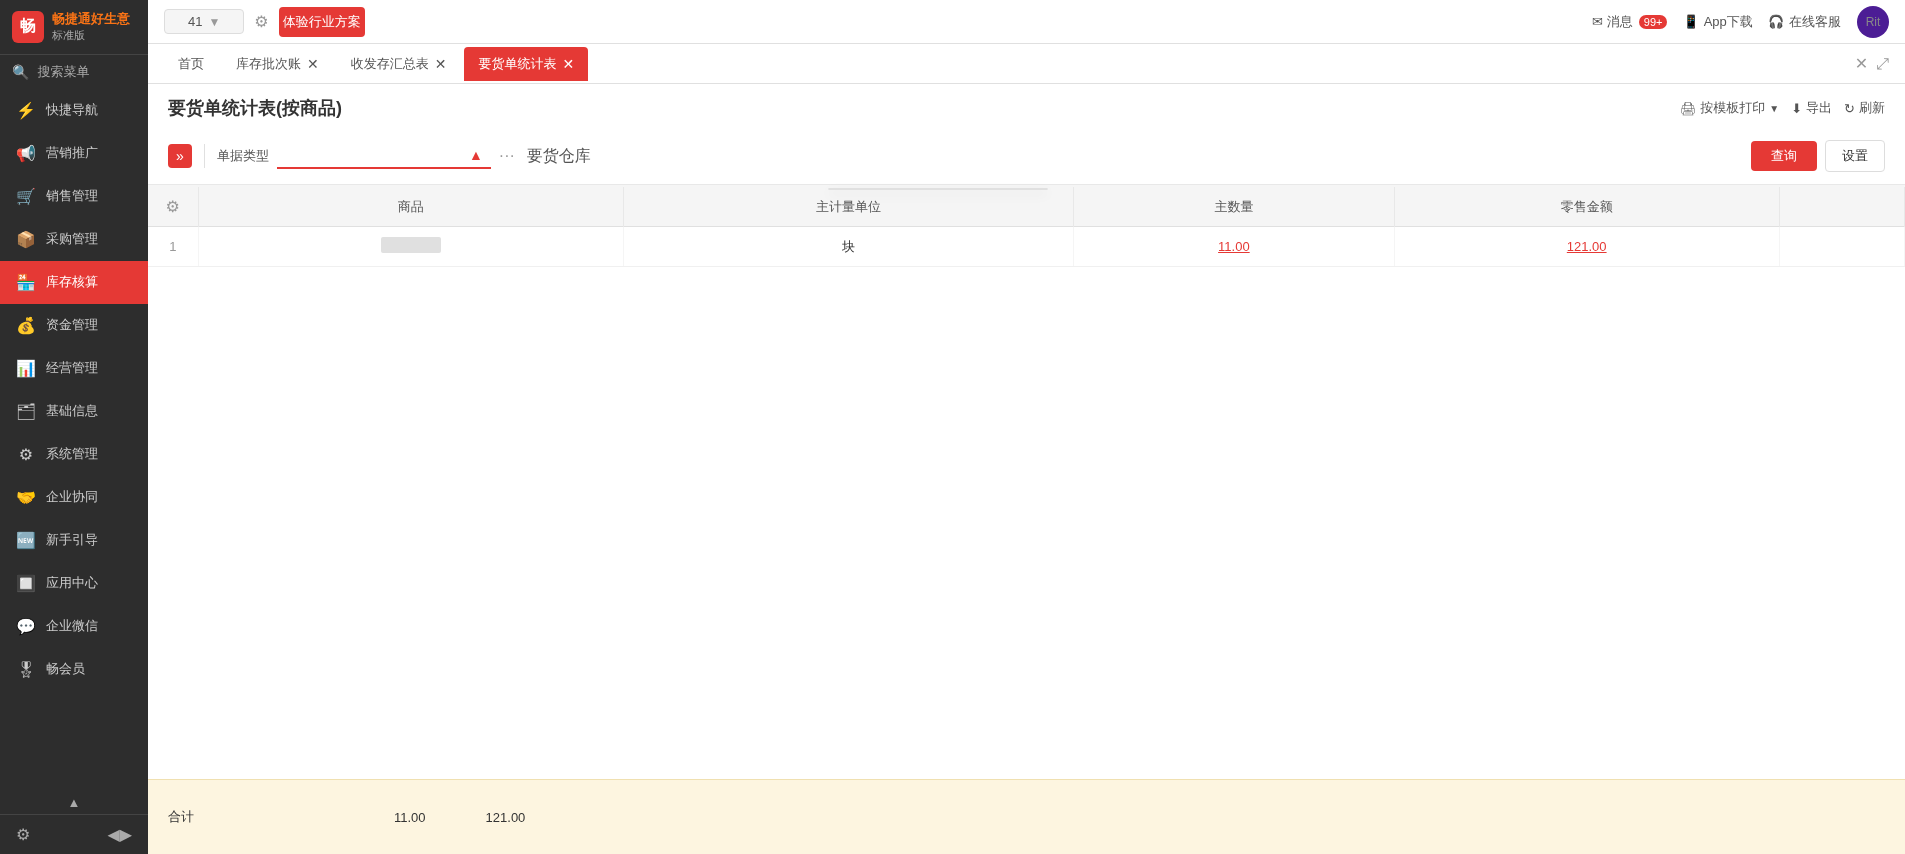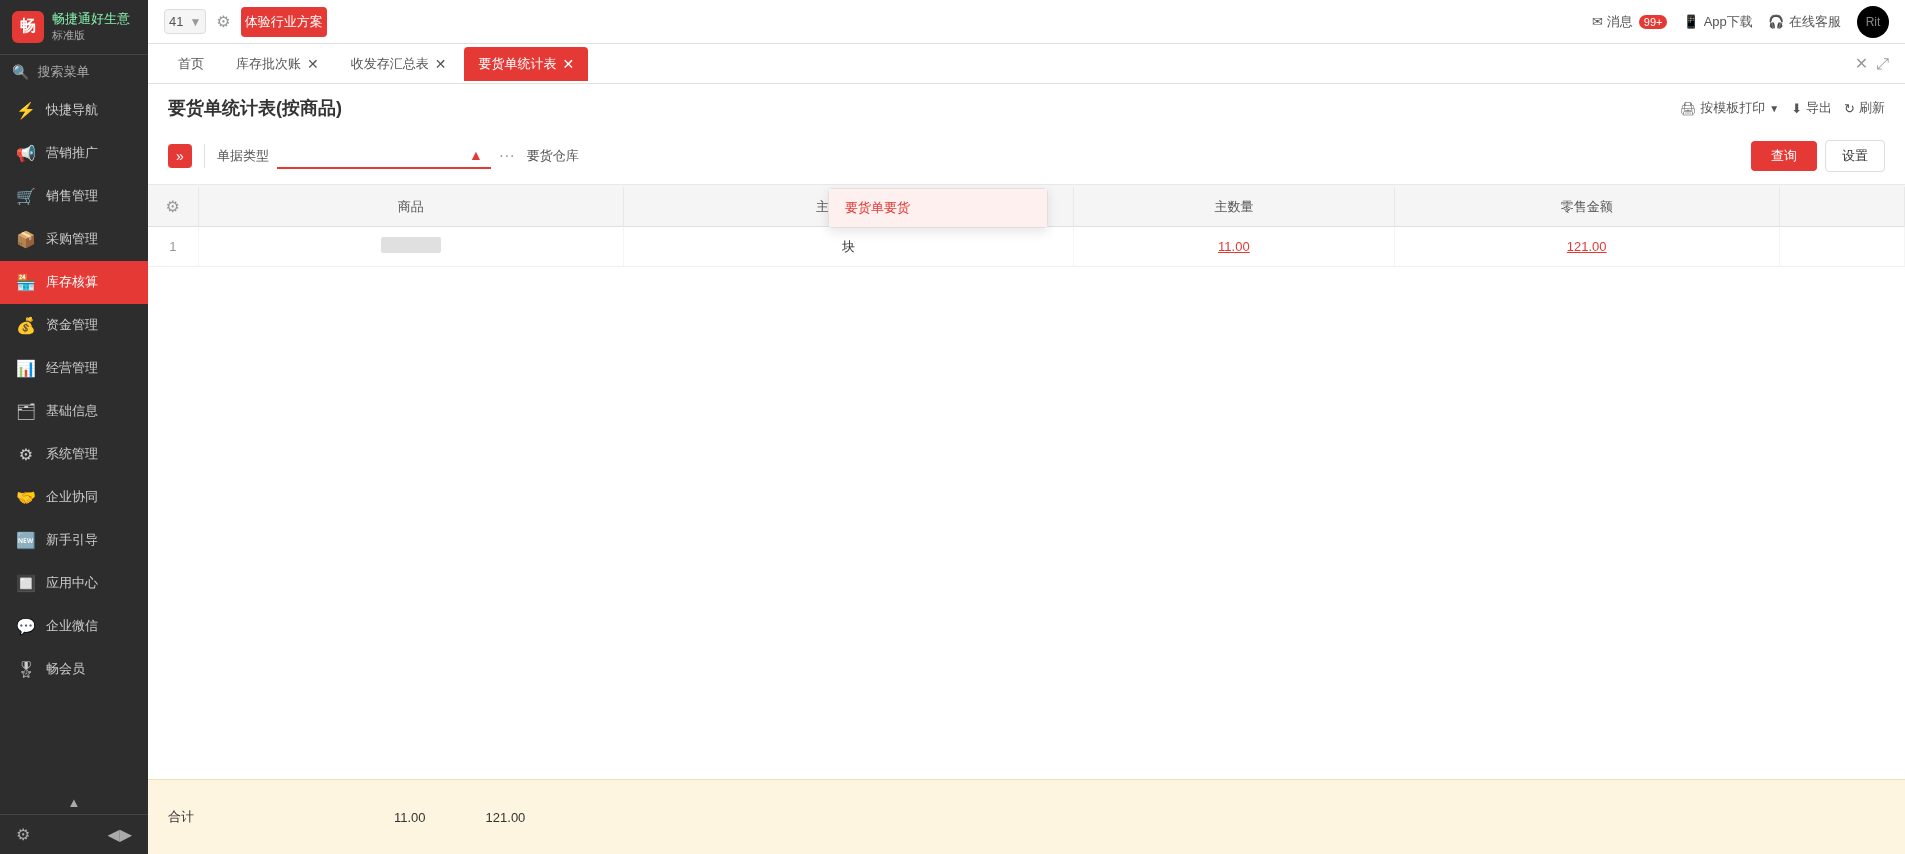--- a/index.html
+++ b/index.html
@@ -30,21 +30,21 @@
       display: flex;
       align-items: center;
       justify-content: center;
       color: white;
       font-weight: bold;
       font-size: 16px;
       margin-right: 8px;
       flex-shrink: 0;
     }
     .sidebar-logo-text { font-size: 12px; line-height: 1.4; }
-    .sidebar-logo-text .main { font-size: 13px; font-weight: normal; color: #86efac; }
+    .sidebar-logo-text .main { font-size: 13px; font-weight: bold; color: #f97316; }
     .sidebar-logo-text .sub { color: #aaa; font-size: 11px; }
 
     .sidebar-search {
       display: flex;
       align-items: center;
       padding: 8px 12px;
       color: #aaa;
       cursor: pointer;
       font-size: 13px;
     }
@@ -105,21 +105,21 @@
       gap: 10px;
       flex: 1;
     }
     .topbar-workspace {
       display: flex;
       align-items: center;
       gap: 6px;
       background: #f5f5f5;
       border: 1px solid #ddd;
       border-radius: 4px;
-      padding: 4px 4px;
+      padding: 4px 23px;
       font-size: 13px;
       color: #555;
       cursor: pointer;
     }
     .topbar-workspace .chevron { color: #999; font-size: 12px; }
     .topbar-gear { color: #999; cursor: pointer; font-size: 16px; }
     .topbar-trial-btn {
       background: #e53935;
       color: white;
       border: none;
@@ -146,21 +146,21 @@
       color: white;
       border-radius: 10px;
       padding: 1px 5px;
       font-size: 11px;
       margin-left: 2px;
     }
     .avatar {
       width: 32px;
       height: 32px;
       border-radius: 50%;
-      background: #000000;
+      background: #4c1d95;
       display: flex;
       align-items: center;
       justify-content: center;
       font-size: 12px;
       color: #888;
     }
 
     
     .tabs-bar {
       background: white;
@@ -330,21 +330,21 @@
       font-size: 14px;
       cursor: pointer;
     }
     .filter-more-btn {
       color: #999;
       cursor: pointer;
       font-size: 16px;
     }
     .filter-warehouse-label {
       color: #555;
-      font-size: 13px;
+      font-size: 16px;
       white-space: nowrap;
     }
     .filter-actions {
       margin-left: auto;
       display: flex;
       align-items: center;
       gap: 8px;
     }
     .btn-query {
       background: #e53935;
@@ -619,23 +619,20 @@
     <div class="filter-select-group">
       <span class="filter-warehouse-label">要货仓库</span>
     </div>
 
     <div class="filter-actions">
       <button class="btn-query">查询</button>
       <button class="btn-settings">设置</button>
     </div>
 
     <div class="dropdown-overlay">
-      <div class="dropdown-item selected">
-        <span>要货单要货</span>
-      </div>
     </div>
   </div>
 
   <div class="table-container">
     <table class="data-table">
       <thead>
         <tr>
           <th>
             <span class="settings-gear">⚙</span>
           </th>

